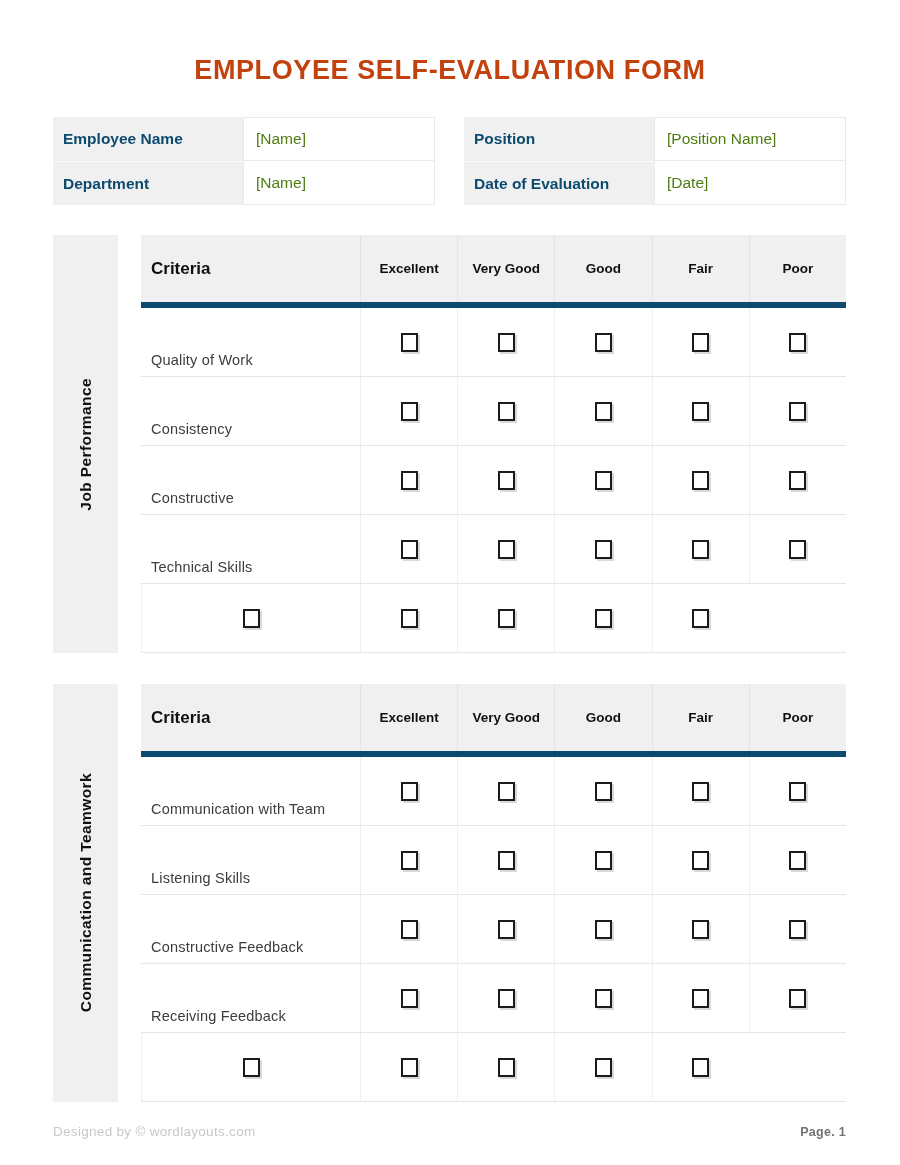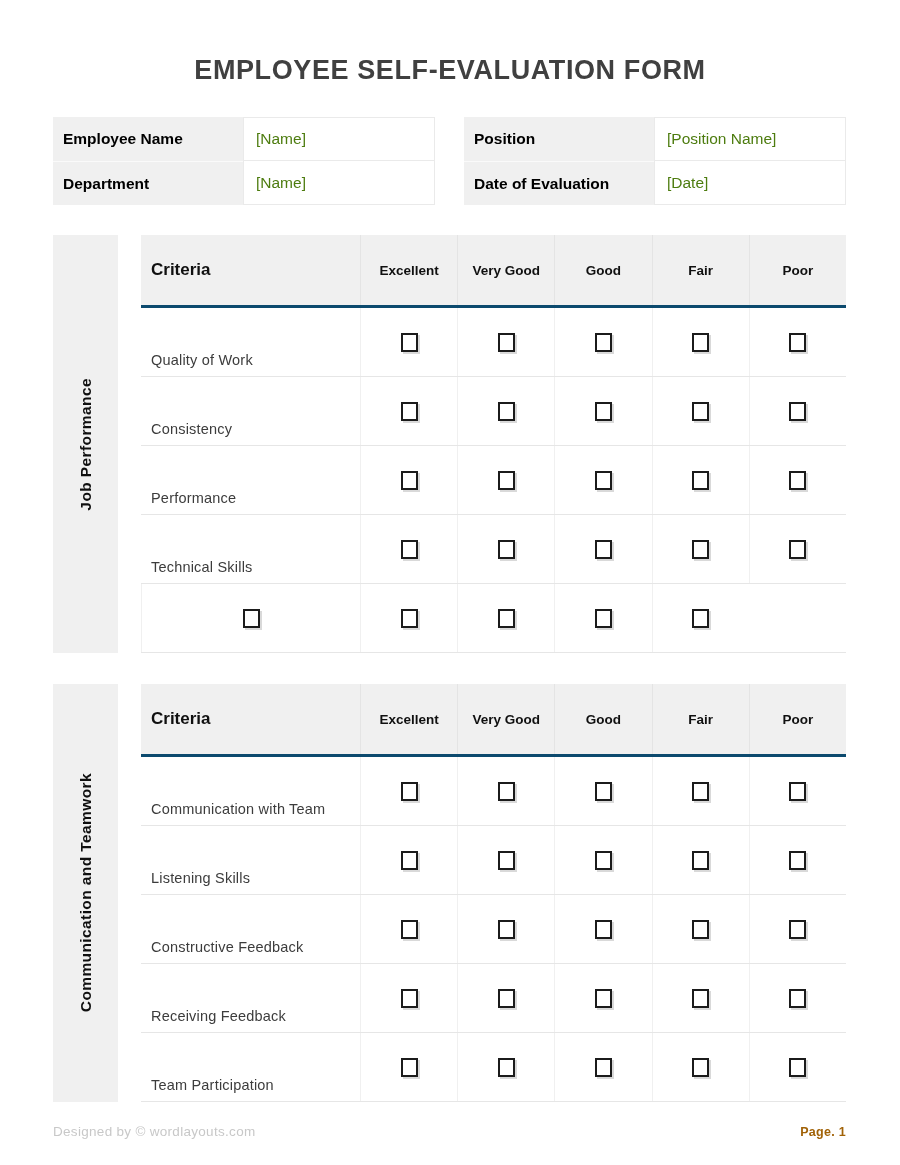--- a/index.html
+++ b/index.html
@@ -13,41 +13,41 @@
   }
   .page { position:relative; width:900px; height:1165px; background:#fff; }
 
   
   .title {
     padding-top:55px;
     text-align:center;
     font-size:27px;
     font-weight:bold;
     letter-spacing:0.6px;
-    color:#404040;
+    color:#c2410c;
     line-height:30px;
   }
 
   
   .info-row {
     display:flex;
     justify-content:space-between;
     margin:32px 54px 0 53px;
   }
   .info-table { width:382px; }
   .info-line { display:flex; height:44px; }
   .info-line + .info-line .info-label { border-top:1px solid #fafafa; }
   .info-label {
     width:190px;
     background:#f0f0f0;
     display:flex; align-items:center;
     padding-left:10px;
     font-weight:bold;
     font-size:15.5px;
-    color:#000000;
+    color:#0c4a6e;
   }
   .info-value {
     flex:1;
     background:#fff;
     border:1px solid #eaeaea;
     display:flex; align-items:center;
     padding-left:12px;
     font-size:15.5px;
     color:#4d7c0f;
   }
@@ -70,21 +70,21 @@
     letter-spacing:0.4px;
     color:#0f0f0f;
     white-space:nowrap;
   }
   .rating-table { margin-left:23px; width:705px; }
   .rt-header {
     display:grid;
     grid-template-columns:219px repeat(5, 1fr);
     height:73px;
     background:#f0f0f0;
-    border-bottom:3px solid #0c4a6e;
+    border-bottom:6px solid #0c4a6e;
   }
   .rt-header .hcell {
     display:flex; align-items:center; justify-content:center;
     font-weight:bold;
     font-size:13.5px;
     color:#101010;
     border-left:1px solid #e4e4e4;
   }
   .rt-header .hcell.criteria {
     justify-content:flex-start;
@@ -120,21 +120,21 @@
     cursor:pointer;
   }
 
   
   .footer {
     position:absolute;
     left:53px; right:54px; bottom:26px;
     display:flex; justify-content:space-between; align-items:baseline;
   }
   .footer-left { color:#c8c8c8; font-size:13.5px; letter-spacing:0.3px; }
-  .footer-right { color:#a16207; font-size:12.5px; font-weight:bold; letter-spacing:0.3px; }
+  .footer-right { color:#737373; font-size:12.5px; font-weight:bold; letter-spacing:0.3px; }
 </style>
 </head>
 <body>
 
 <div class="page">
 
   <div class="title">EMPLOYEE SELF-EVALUATION FORM</div>
 
   <div class="info-row">
     <div class="info-table">
@@ -203,21 +203,21 @@
               <span class="checkbox"></span>
             </div>
             <div class="cell">
               <span class="checkbox"></span>
             </div>
             <div class="cell">
               <span class="checkbox"></span>
             </div>
           </div>
           <div class="rt-row">
-            <div class="cell label">Performance</div>
+            <div class="cell label">Constructive</div>
             <div class="cell">
               <span class="checkbox"></span>
             </div>
             <div class="cell">
               <span class="checkbox"></span>
             </div>
             <div class="cell">
               <span class="checkbox"></span>
             </div>
             <div class="cell">
@@ -346,21 +346,20 @@
               <span class="checkbox"></span>
             </div>
             <div class="cell">
               <span class="checkbox"></span>
             </div>
             <div class="cell">
               <span class="checkbox"></span>
             </div>
           </div>
           <div class="rt-row">
-            <div class="cell label">Team Participation</div>
             <div class="cell">
               <span class="checkbox"></span>
             </div>
             <div class="cell">
               <span class="checkbox"></span>
             </div>
             <div class="cell">
               <span class="checkbox"></span>
             </div>
             <div class="cell">

